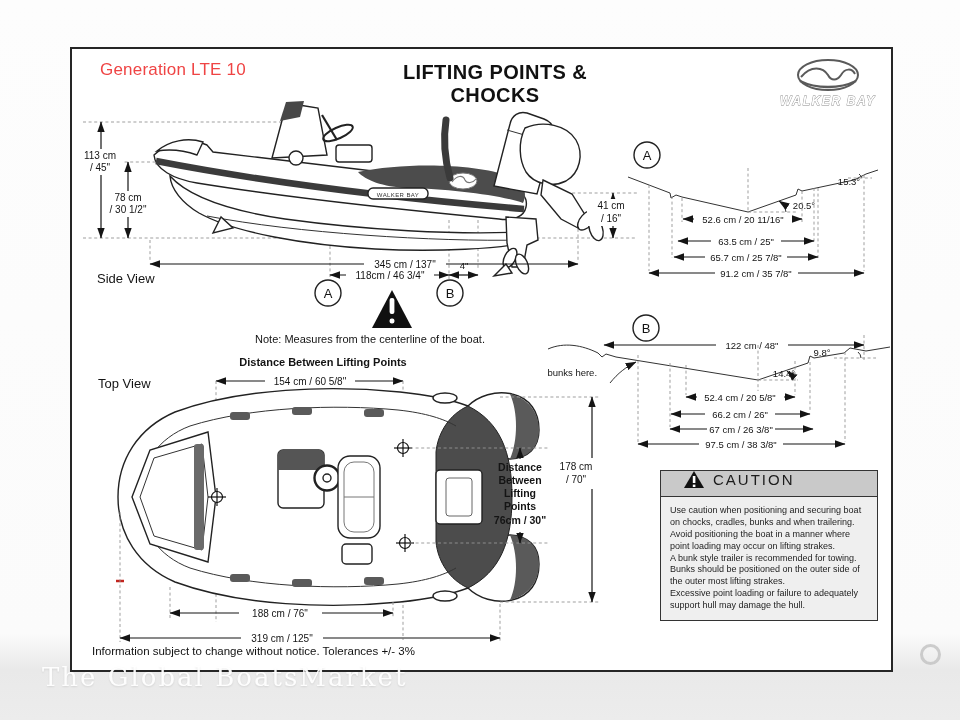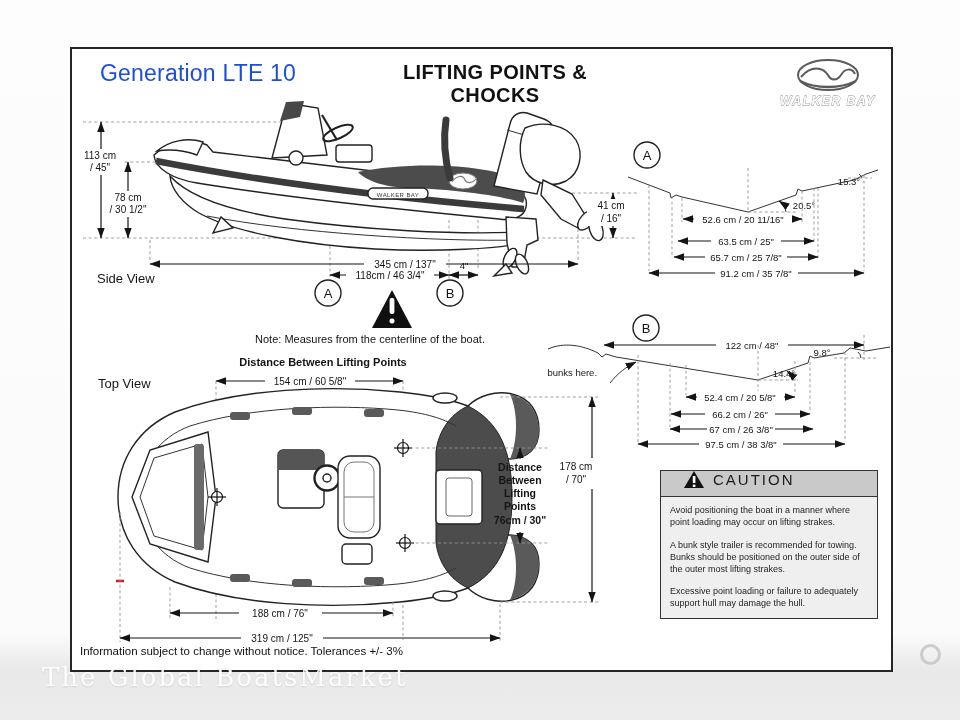--- a/index.html
+++ b/index.html
@@ -6,21 +6,21 @@
   body{
     width:960px;height:720px;position:relative;overflow:hidden;
     font-family:"Liberation Sans","DejaVu Sans",sans-serif;color:#141414;
     background:linear-gradient(180deg,#fdfdfd 0%,#fbfbfb 88%,#e9e9e9 93%,#ececec 100%);
   }
   .sheet{
     position:absolute;left:70px;top:47px;width:823px;height:625px;
     background:#fff;border:2px solid #262626;box-sizing:border-box;
   }
   .abs{position:absolute}
-  .model-title{font-size:23px;color:#1d4ed8;letter-spacing:.2px}
+  .model-title{font-size:17px;color:#ef4444;letter-spacing:.2px}
   .main-title{font-size:20px;font-weight:bold;letter-spacing:.4px;color:#111}
   .footer-note{font-size:11.5px;color:#111}
   svg text{font-family:"Liberation Sans","DejaVu Sans",sans-serif;fill:#141414}
   .d{font-size:10px;text-anchor:middle}
   .d9{font-size:9.5px;text-anchor:middle}
   .lbl{font-size:13px}
   .b{font-weight:bold}
   .dim{stroke:#141414;stroke-width:1.2;fill:none}
   .dash{stroke:#949494;stroke-width:0.9;stroke-dasharray:3 2.6;fill:none}
   .wbg{fill:#ffffff}
@@ -29,21 +29,21 @@
   .caution-box{
     width:218px;background:#efefef;border:1.5px solid #333;box-sizing:border-box;
   }
   .caution-header{
     height:26px;background:#c9c9c9;border-bottom:1.5px solid #333;
     display:flex;align-items:center;gap:8px;padding:0 8px 8px 22px;box-sizing:border-box;
   }
   .caution-title{font-size:15px;letter-spacing:2px;color:#1c1c1c}
   .caution-body{padding:8px 9px;font-size:9px;line-height:1.32;color:#1d1d1d}
   .cline{margin:0}
-  .cgap{margin-top:11px}
+  .cgap{}
   .watermark{
     font-family:"DejaVu Serif","Liberation Serif",serif;
     font-size:26px;color:rgba(255,255,255,.95);letter-spacing:2px;
     text-shadow:0 1px 2px rgba(0,0,0,.10);z-index:5;white-space:nowrap;
   }
   .scan-ring{
     width:15px;height:15px;border:3px solid #c4c4c4;border-radius:50%;opacity:.85;
   }
 </style>
 </head>
@@ -348,24 +348,25 @@
   <div class="abs caution-box" style="left:588px;top:421px">
     <div class="caution-header">
       <svg width="22" height="19">
         <path d="M11,1 L21,18 L1,18 Z" fill="#111"></path>
         <rect x="9.8" y="6" width="2.6" height="7" fill="#fff"></rect>
         <rect x="9.8" y="14.6" width="2.6" height="2.4" fill="#fff"></rect>
       </svg>
       <span class="caution-title">CAUTION</span>
     </div>
     <div class="caution-body">
+      <div class="cline">Use caution when positioning and securing boat on chocks, cradles, bunks and when trailering.</div>
       <div class="cline">Avoid positioning the boat in a manner where point loading may occur on lifting strakes.</div>
       <div class="cline cgap">A bunk style trailer is recommended for towing.</div>
       <div class="cline">Bunks should be positioned on the outer side of the outer most lifting strakes.</div>
       <div class="cline cgap">Excessive point loading or failure to adequately support hull may damage the hull.</div>
     </div>
   </div>
 
-  <div class="abs footer-note" style="left:8px;top:596px">Information subject to change without notice. Tolerances +/- 3%</div>
+  <div class="abs footer-note" style="left:20px;top:596px">Information subject to change without notice. Tolerances +/- 3%</div>
 </div>
 
 <div class="abs watermark" style="left:42px;top:662px">The Global BoatsMarket</div>
 <div class="abs scan-ring" style="left:920px;top:644px"></div>
 
 </body></html>

